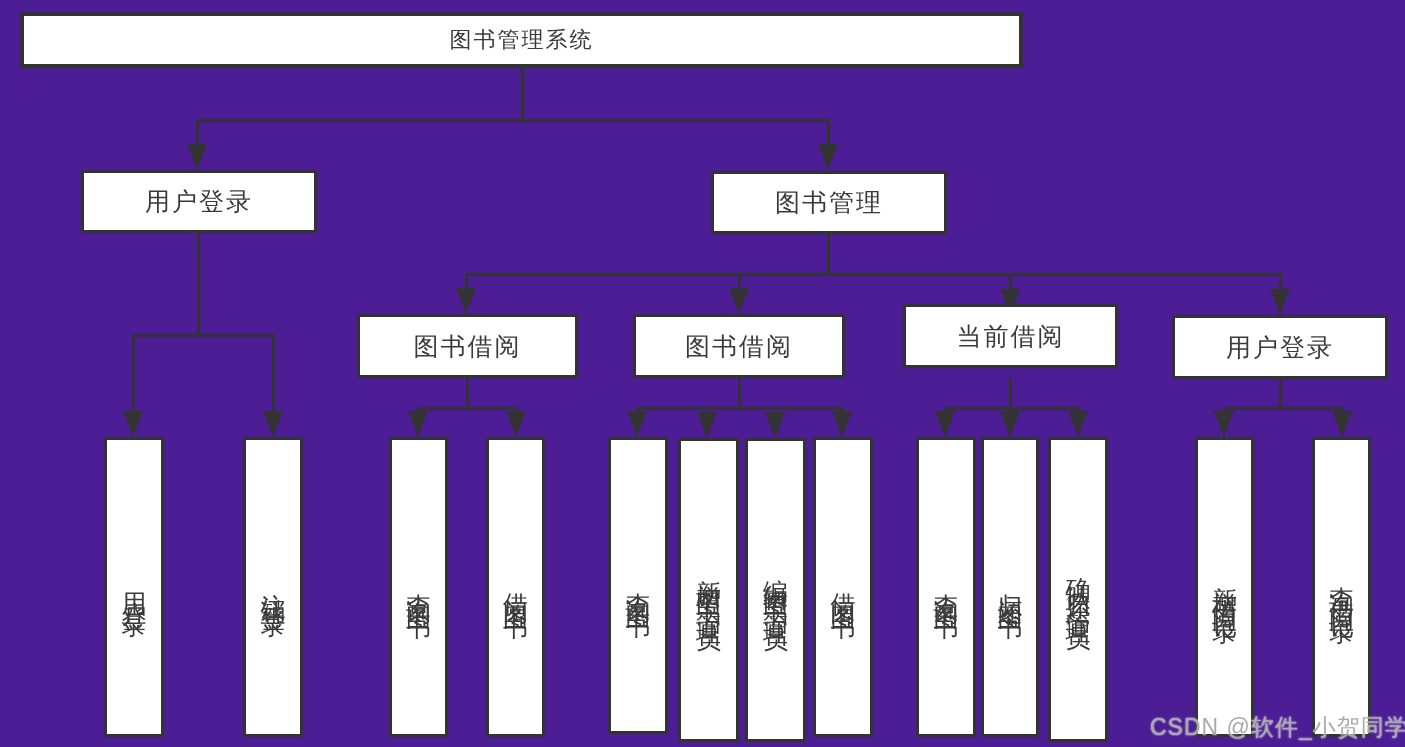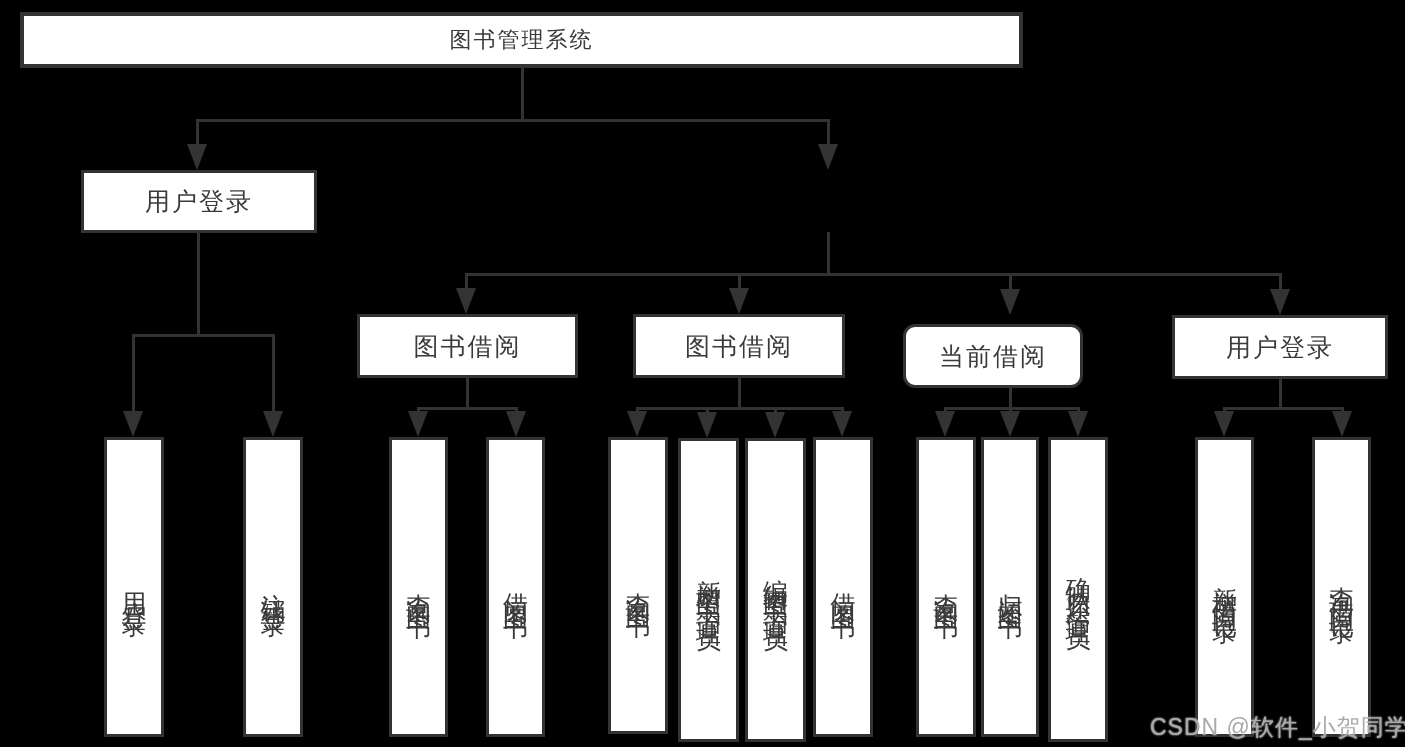--- a/index.html
+++ b/index.html
@@ -5,21 +5,21 @@
   html, body {
     margin: 0;
     padding: 0;
     background: #ffffff;
     font-family: "Liberation Sans", "DejaVu Sans", sans-serif;
   }
   #canvas {
     position: relative;
     width: 1405px;
     height: 747px;
-    background: #000000;
+    background: #4c1d95;
     overflow: hidden;
   }
   .box {
     position: absolute;
     box-sizing: border-box;
     border: 3px solid #333333;
     background: #ffffff;
     color: #3a3a3a;
     display: flex;
     align-items: center;
@@ -72,24 +72,25 @@
   }
 </style>
 </head>
 <body>
 
 <div id="canvas">
 
   <div class="box hbox rootbox" style="left:20px; top:12px; width:1003px; height:56px;">图书管理系统</div>
 
   <div class="box hbox" style="left:81px; top:170px; width:236px; height:63px;">用户登录</div>
+  <div class="box hbox" style="left:711px; top:171px; width:236px; height:63px;">图书管理</div>
 
   <div class="box hbox" style="left:357px; top:314px; width:221px; height:64px;">图书借阅</div>
   <div class="box hbox" style="left:633px; top:314px; width:212px; height:64px;">图书借阅</div>
-  <div class="box hbox" style="left:903px; top:324px; width:180px; height:64px;border-radius:12px;">当前借阅</div>
+  <div class="box hbox" style="left:903px; top:304px; width:215px; height:64px;">当前借阅</div>
   <div class="box hbox" style="left:1172px; top:315px; width:216px; height:64px;">用户登录</div>
 
   <div class="box vbox" style="left:104px; top:437px; width:60px; height:300px;">用户登录</div>
   <div class="box vbox" style="left:243px; top:437px; width:60px; height:300px;">注销登录</div>
 
   <div class="box vbox" style="left:389px; top:437px; width:59px; height:300px;">查询图书</div>
   <div class="box vbox" style="left:486px; top:437px; width:59px; height:300px;">借阅图书</div>
 
   <div class="box vbox" style="left:608px; top:437px; width:60px; height:297px;">查询图书</div>
   <div class="box vbox" style="left:678px; top:438px; width:61px; height:304px;">新增图书（管理员）</div>

